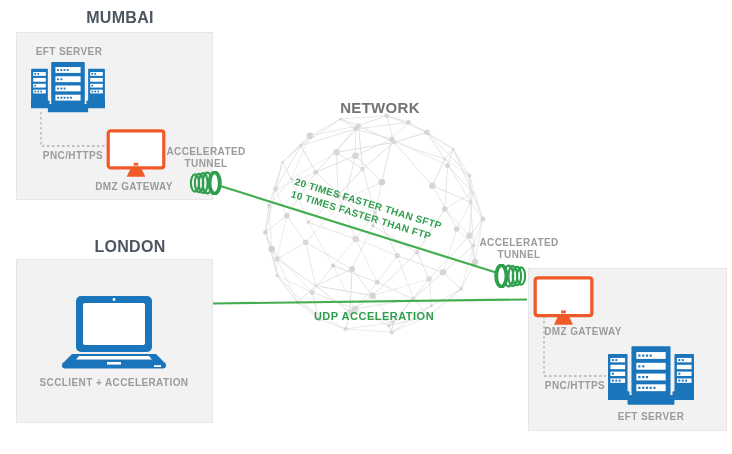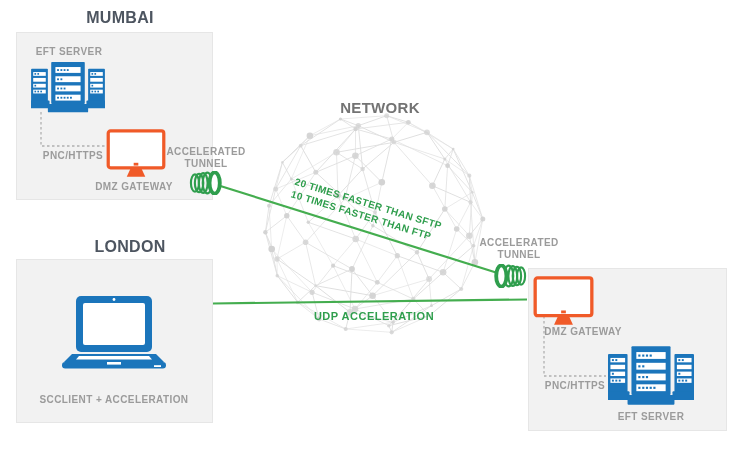--- a/index.html
+++ b/index.html
@@ -381,19 +381,19 @@
   <div class="label two-line" style="left:206px;top:146px;">ACCELERATED TUNNEL</div>
 
   <div class="label net-title" style="left:380px;top:91px;">NETWORK</div>
   <div class="speed-text">
     <div>20 TIMES FASTER THAN SFTP</div>
     <div>10 TIMES FASTER THAN FTP</div>
   </div>
   <div class="label green-label udp" style="left:374px;top:310px;">UDP ACCELERATION</div>
 
   <div class="label city" style="left:114px;top:238px;margin-left:16px;">LONDON</div>
-  <div class="label" style="left:114px;top:394px;">SCCLIENT + ACCELERATION</div>
+  <div class="label" style="left:114px;top:377px;">SCCLIENT + ACCELERATION</div>
 
   <div class="label two-line" style="left:519px;top:237px;">ACCELERATED TUNNEL</div>
   <div class="label" style="left:583px;top:326px;">DMZ GATEWAY</div>
   <div class="label" style="left:575px;top:380px;">PNC/HTTPS</div>
   <div class="label" style="left:651px;top:411px;">EFT SERVER</div>
 </div>
 
 </body></html>

